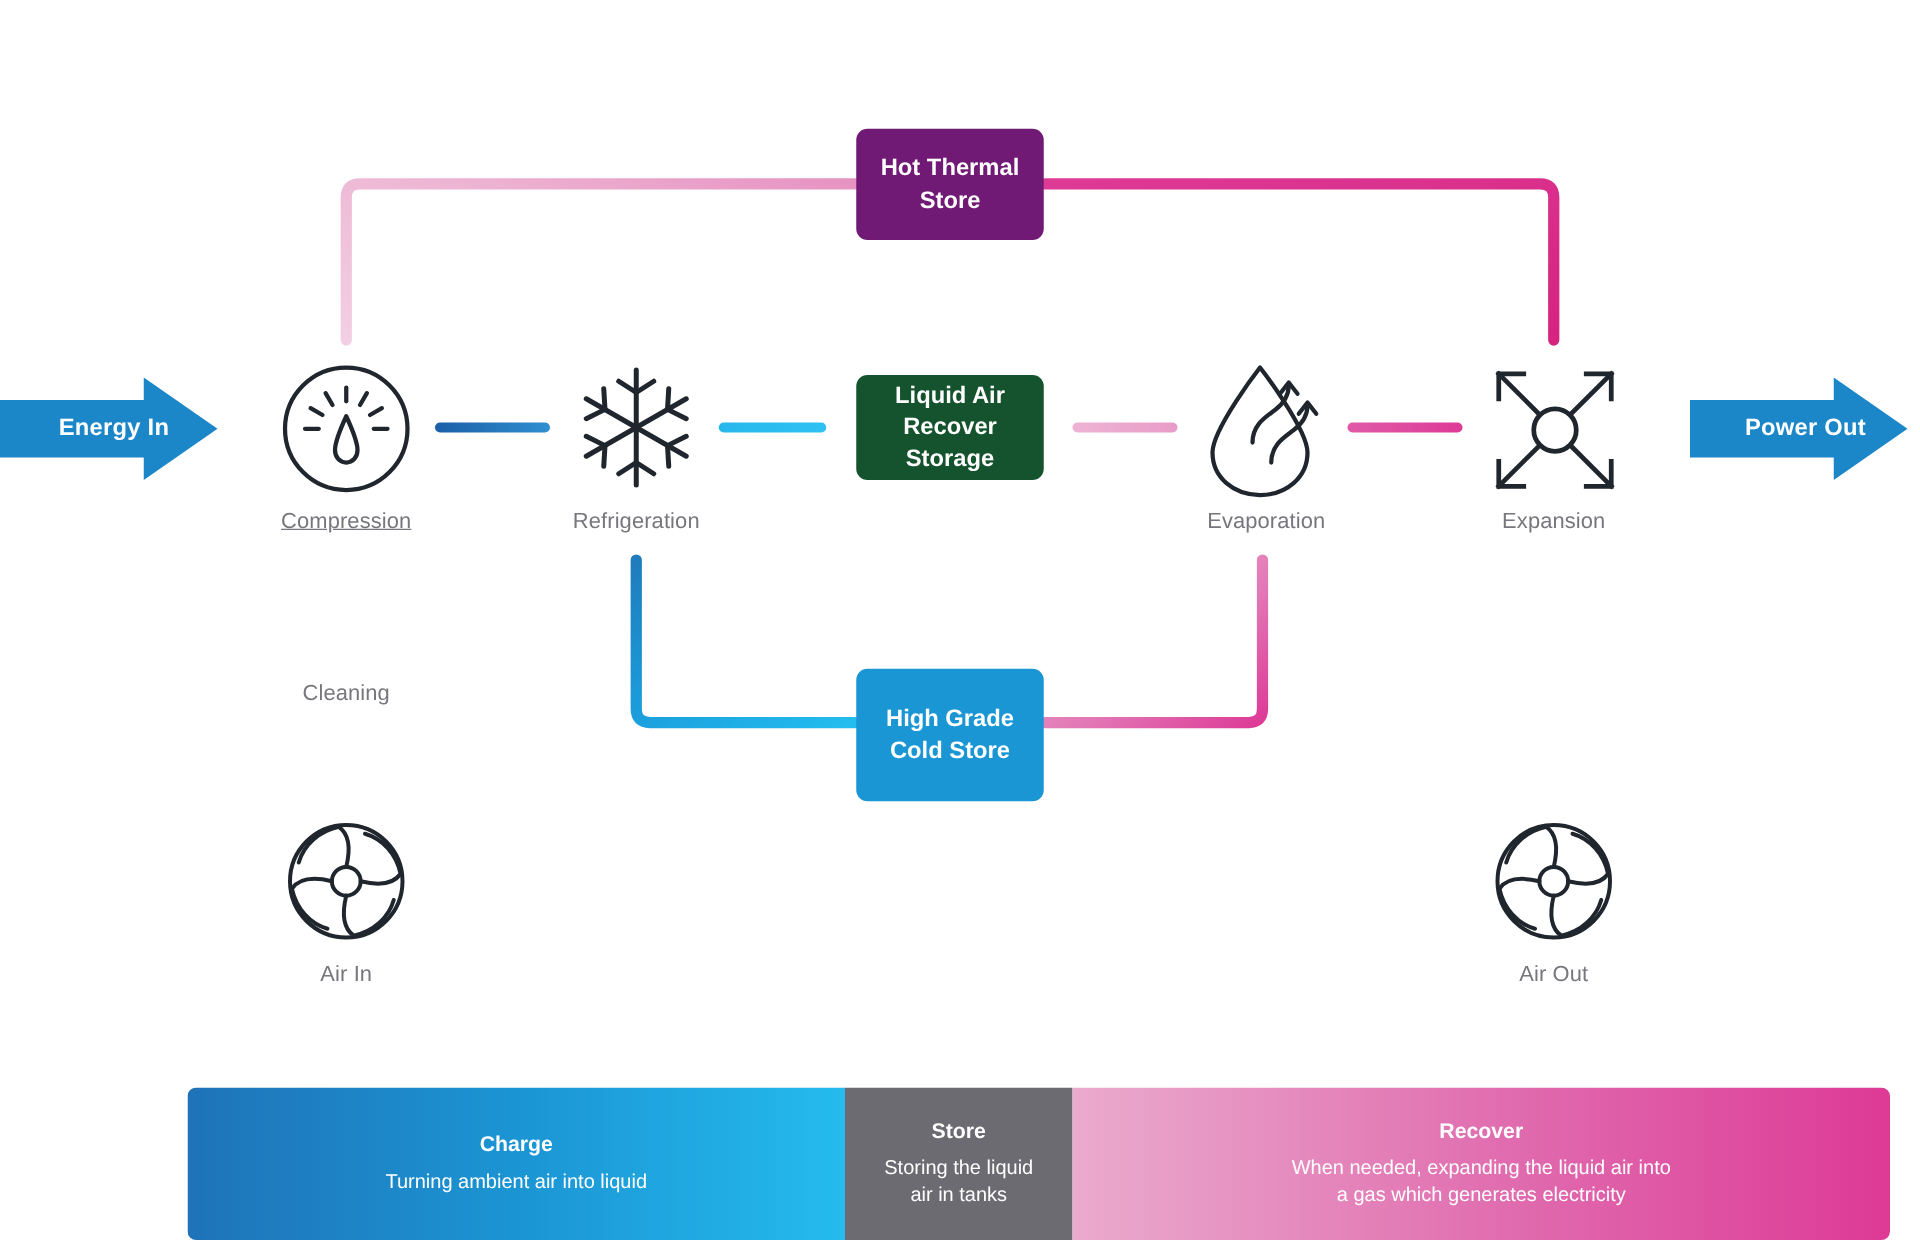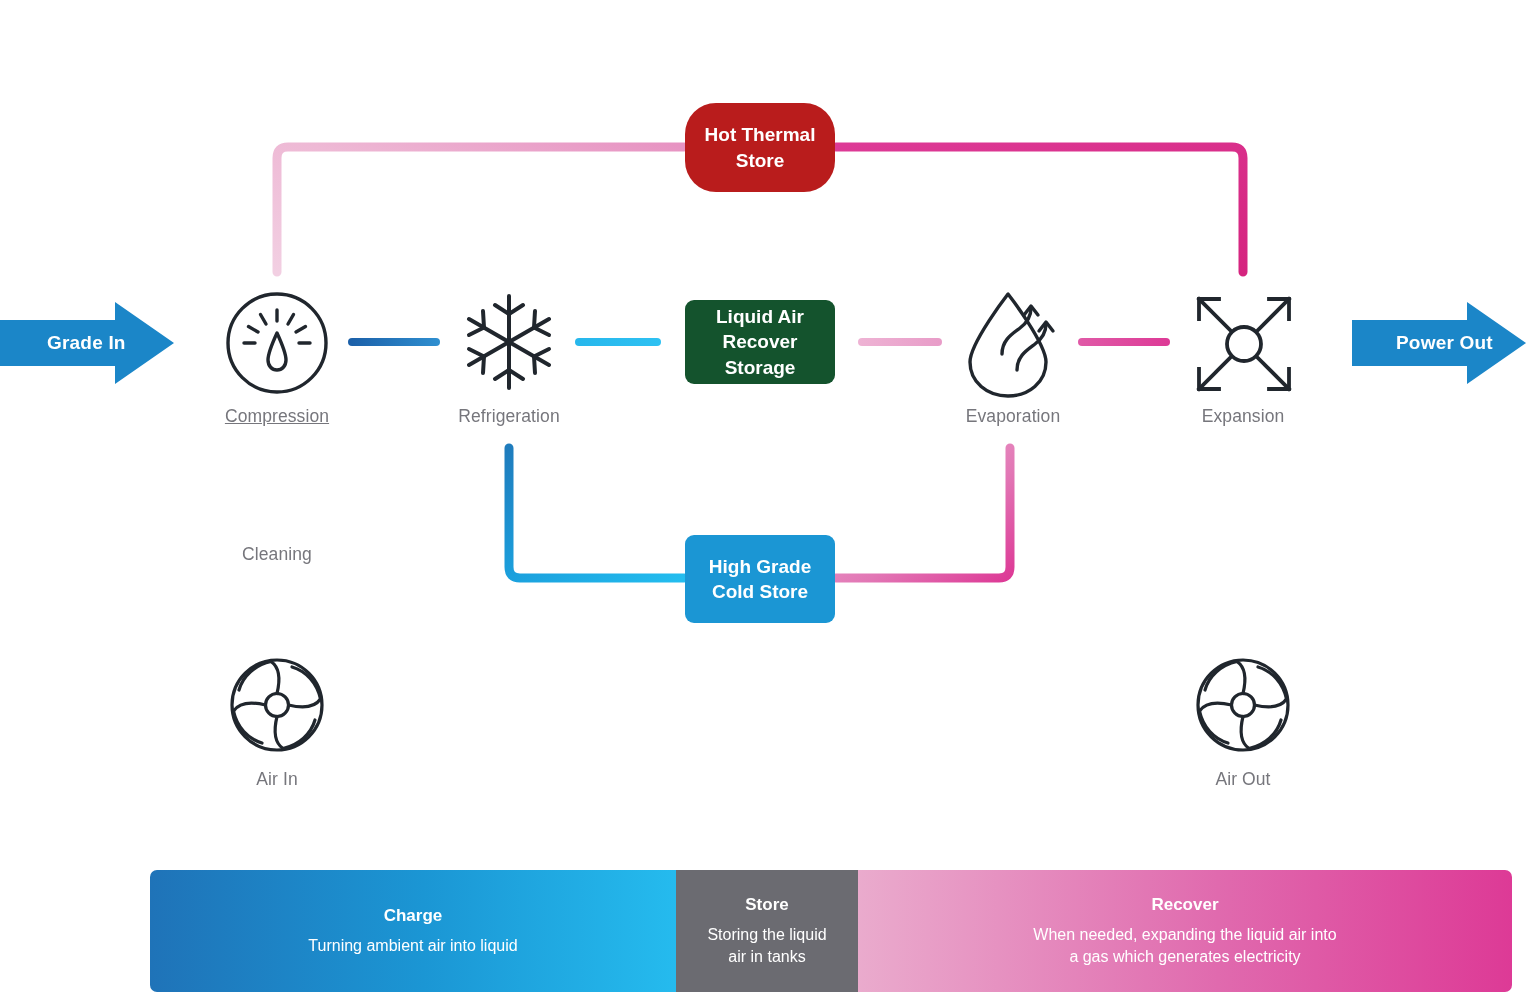--- a/index.html
+++ b/index.html
@@ -40,21 +40,21 @@
     align-items: center;
     justify-content: center;
     text-align: center;
     color: #ffffff;
     font-size: 19px;
     font-weight: bold;
     line-height: 1.32;
     padding: 0 8px;
     box-sizing: border-box;
   }
-  .store-hot  { background: #b91c1c; border-radius: 31px; }
+  .store-hot  { background: #701a75; }
   .store-liq  { background: #14532d; }
   .store-cold { background: #1b96d4; }
 
   
   .node-label {
     position: absolute;
     text-align: center;
     color: #76767c;
     font-size: 17.5px;
     letter-spacing: .1px;
@@ -162,21 +162,21 @@
 
   <div class="conn abs" style="left:348px; top:338px; width:92px; height:8px; background:linear-gradient(90deg,#1b5fa8,#2f8fd0);"></div>
   <div class="conn abs" style="left:575px; top:338px; width:86px; height:8px; background:linear-gradient(90deg,#27b7ec,#2ec1f2);"></div>
   <div class="conn abs" style="left:858px; top:338px; width:84px; height:8px; background:linear-gradient(90deg,#eeb3d4,#e89cc8);"></div>
   <div class="conn abs" style="left:1078px; top:338px; width:92px; height:8px; background:linear-gradient(90deg,#e05aa7,#dd3a96);"></div>
 
   <div class="abs" style="left:0px; top:302px; width:176px; height:82px;">
     <svg class="icon" width="176" height="82" viewBox="0 0 176 82">
       <path d="M0,18 L115,18 L115,0 L174,41 L115,82 L115,64 L0,64 Z" fill="#1b86c8"></path>
     </svg>
-    <div class="power-arrow-label" style="justify-content:flex-start; padding-left:47px;">Grade In</div>
+    <div class="power-arrow-label" style="justify-content:flex-start; padding-left:47px;">Energy In</div>
   </div>
 
   <div class="abs" style="left:1352px; top:302px; width:176px; height:82px;">
     <svg class="icon" width="176" height="82" viewBox="0 0 176 82">
       <path d="M0,18 L115,18 L115,0 L174,41 L115,82 L115,64 L0,64 Z" fill="#1b86c8"></path>
     </svg>
     <div class="power-arrow-label" style="justify-content:flex-start; padding-left:44px;">Power Out</div>
   </div>
 
   <div class="store-box store-hot" style="left:685px; top:103px; width:150px; height:89px;">
@@ -186,21 +186,21 @@
     </span>
   </div>
 
   <div class="store-box store-liq" style="left:685px; top:300px; width:150px; height:84px;">
     <span>
       <span>Liquid Air</span><br>
       <span>Recover Storage</span>
     </span>
   </div>
 
-  <div class="store-box store-cold" style="left:685px; top:535px; width:150px; height:88px;">
+  <div class="store-box store-cold" style="left:685px; top:535px; width:150px; height:106px;">
     <span>
       <span>High Grade</span><br>
       <span>Cold Store</span>
     </span>
   </div>
 
   <div class="abs" style="left:222px; top:288px; width:110px; height:110px;">
     <svg class="icon" width="110" height="110" viewBox="0 0 110 110">
       <g fill="none" stroke="#20262d" stroke-width="3.4" stroke-linecap="round" stroke-linejoin="round">
         <circle cx="55" cy="55" r="49"></circle>

